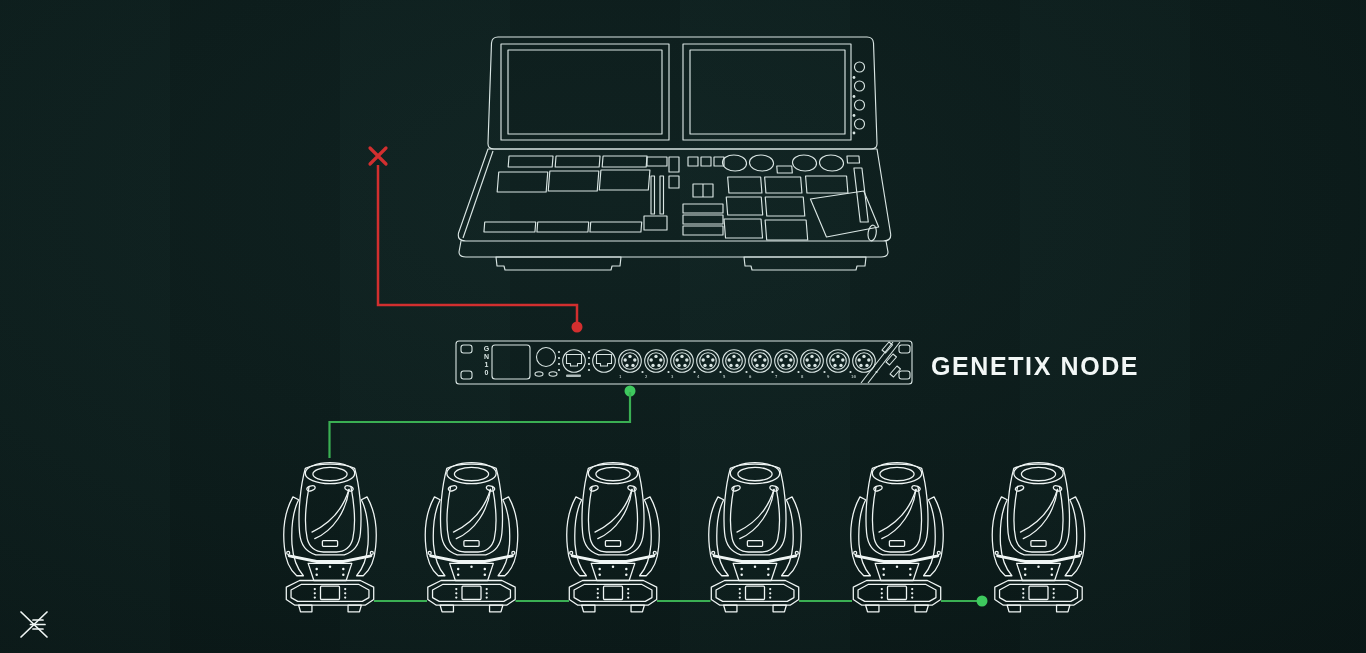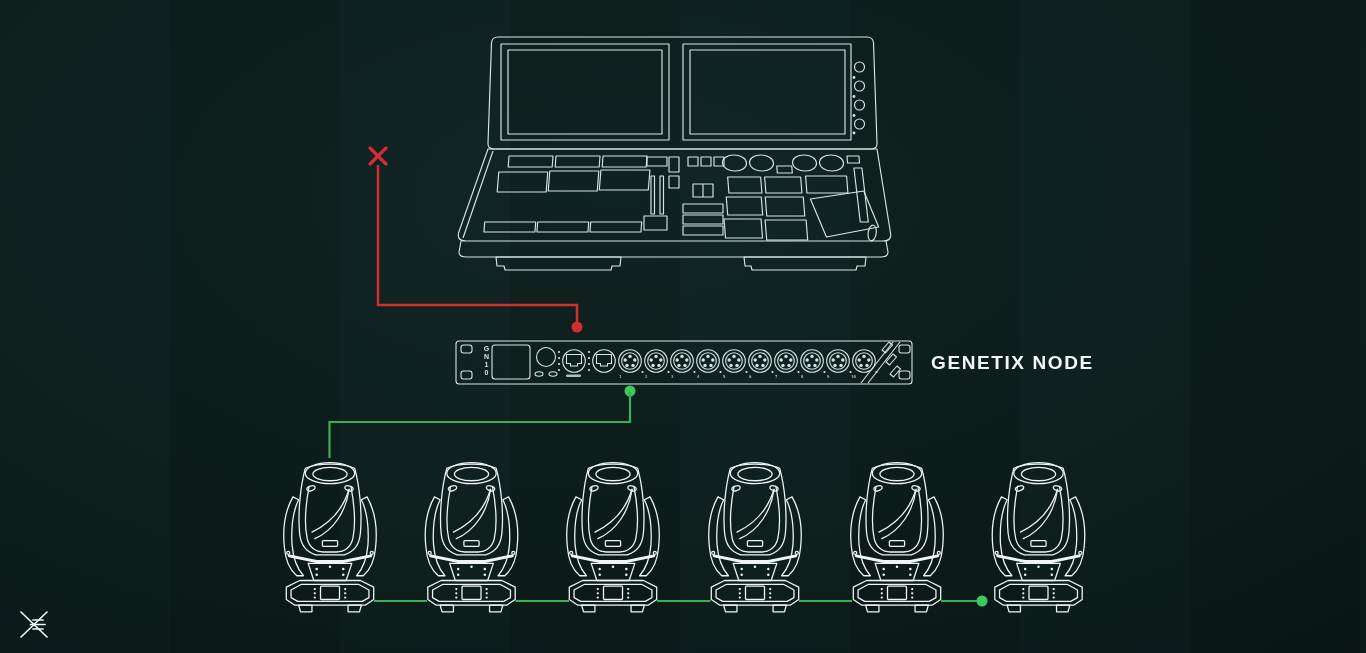--- a/index.html
+++ b/index.html
@@ -15,21 +15,21 @@
   }
   .bands{
     position:absolute;inset:0;pointer-events:none;
     background:repeating-linear-gradient(90deg,
       rgba(140,200,190,0.016) 0px, rgba(140,200,190,0.016) 170px,
       rgba(0,0,0,0.028) 170px, rgba(0,0,0,0.028) 340px);
   }
   svg.art{position:absolute;left:0;top:0;}
   .genetix-label{
     position:absolute;left:931px;top:352px;
-    font-size:19px;font-weight:bold;letter-spacing:1.6px;
+    font-size:25px;font-weight:bold;letter-spacing:1.6px;
     color:var(--text);white-space:nowrap;
   }
   .model-label{
     position:absolute;left:483px;top:345px;
     font-size:7px;font-weight:bold;color:var(--line);
     writing-mode:vertical-lr;text-orientation:upright;
     letter-spacing:1px;line-height:1;
   }
   .xlr-num{font-family:"DejaVu Sans Mono",monospace;font-size:4px;fill:var(--line);}
 </style>

